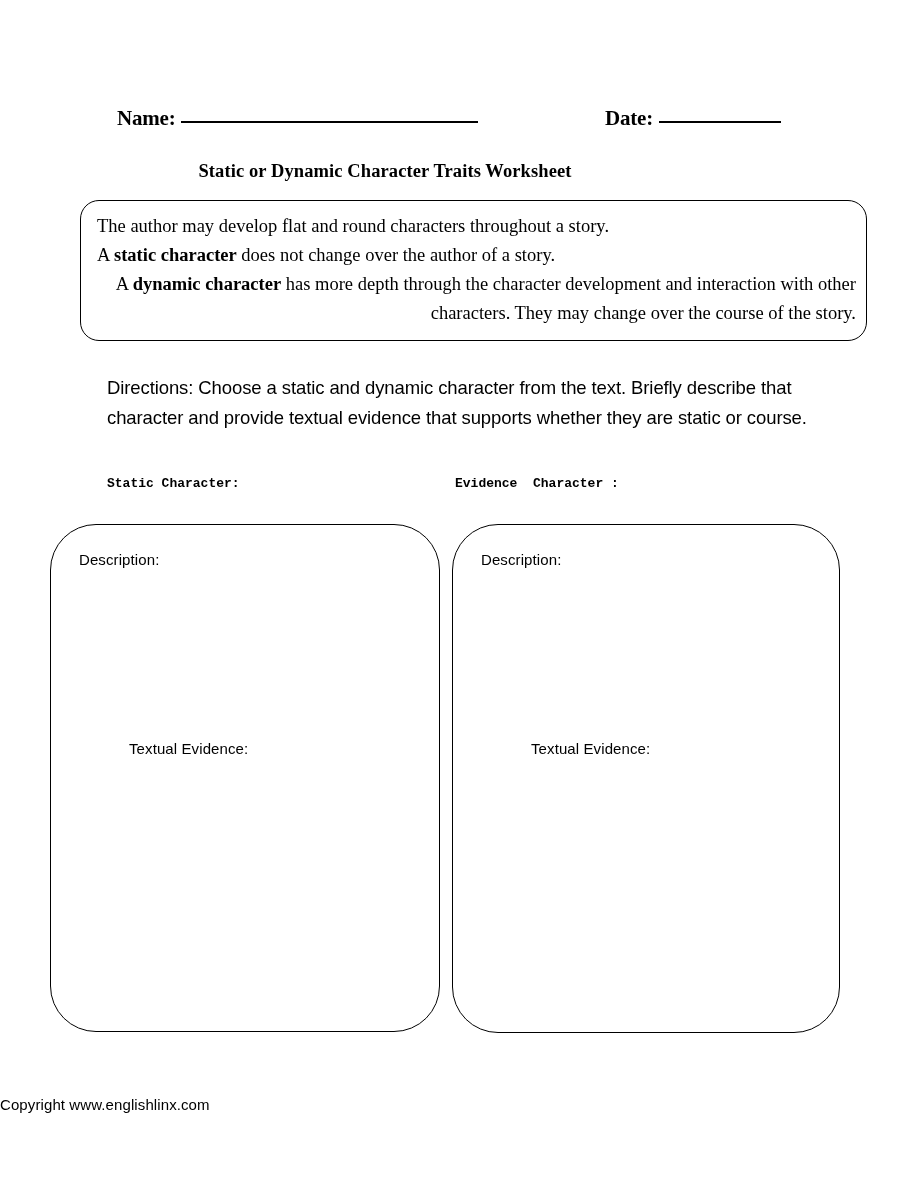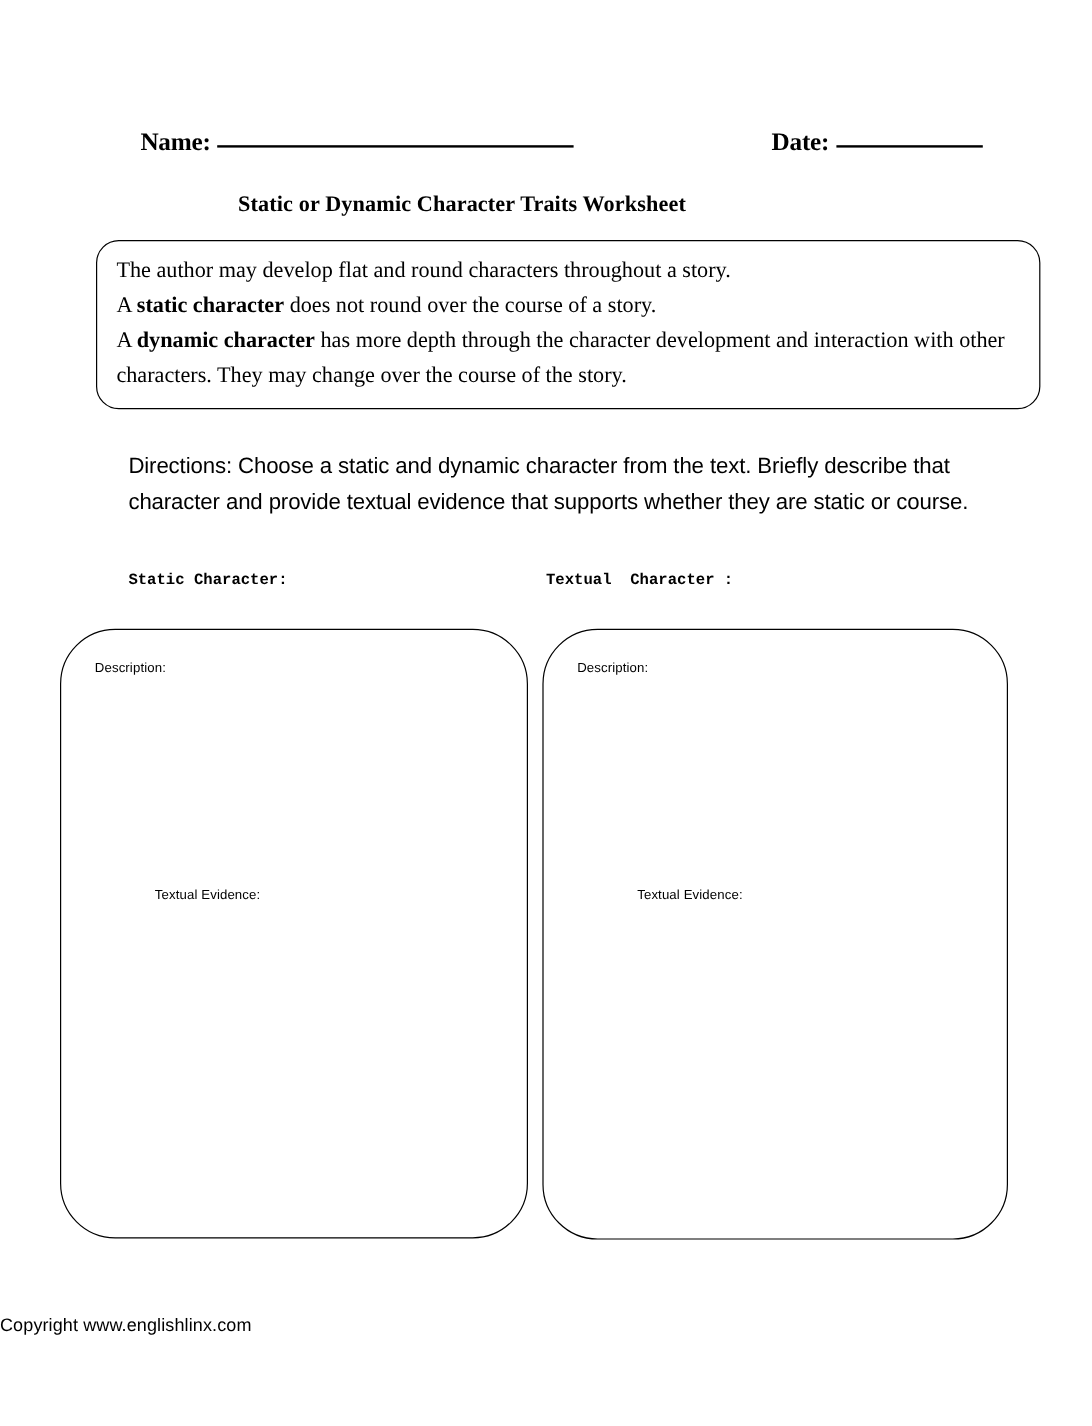--- a/index.html
+++ b/index.html
@@ -46,21 +46,21 @@
   .field-rule {
     display: inline-block;
     border-bottom: 2.4px solid #000;
     height: 0;
     margin-left: 6px;
     position: relative;
     top: -2px;
   }
   .field-name  { left: 117px; top: 0; }
   .field-name .field-rule  { width: 297px; }
-  .field-date  { left: 605px; top: 0; margin-left: 38px; }
+  .field-date  { left: 605px; top: 0; }
   .field-date .field-rule  { width: 122px; }
 
   
   .worksheet-title {
     position: absolute;
     left: 0;
     top: 161px;
     width: 770px;
     text-align: center;
     font-family: "Liberation Serif", serif;
@@ -83,21 +83,21 @@
   .definition-text {
     position: absolute;
     left: 16px;
     top: 11px;
     right: 10px;
     font-family: "Liberation Serif", serif;
     font-size: 18.5px;
     line-height: 29px;
   }
   .definition-text .line { white-space: nowrap; }
-  .definition-text .line.wrap { white-space: normal; }
+  .definition-text .line.wrap { white-space: normal; text-align: right; }
   .definition-text b { font-weight: bold; }
 
   
   .directions {
     position: absolute;
     left: 107px;
     top: 373px;
     width: 700px;
     font-family: "Liberation Sans Narrow", "Liberation Sans", sans-serif;
     font-size: 18.5px;
@@ -123,21 +123,21 @@
     border-radius: 46px;
     box-sizing: border-box;
     background: #ffffff;
   }
   .answer-box-static  { left: 50px;  top: 524px; width: 390px; height: 508px; }
   .answer-box-dynamic { left: 452px; top: 524px; width: 388px; height: 509px; }
 
   .box-label {
     position: absolute;
     font-family: "Liberation Sans Narrow", "Liberation Sans", sans-serif;
-    font-size: 11px;
+    font-size: 15px;
     letter-spacing: 0.1px;
     white-space: nowrap;
   }
   .label-description {
     left: 28px;
     top: 26px;
   }
   .label-evidence {
     left: 30px;
     top: 215px;
@@ -171,29 +171,29 @@
       <span class="field-label">Date:</span>
       <span class="field-rule"></span>
     </div>
   </div>
 
   <div class="worksheet-title">Static or Dynamic Character Traits Worksheet</div>
 
   <div class="definition-box">
     <div class="definition-text">
       <div class="line">The author may develop flat and round characters throughout a story.</div>
-      <div class="line"><span>A </span><b>static character</b><span> does not round over the course of a story.</span></div>
+      <div class="line"><span>A </span><b>static character</b><span> does not change over the author of a story.</span></div>
       <div class="line wrap"><span>A </span><b>dynamic character</b><span> has more depth through the character development and interaction with other characters. They may change over the course of the story.</span></div>
     </div>
   </div>
 
   <div class="directions">Directions: Choose a static and dynamic character from the text. Briefly describe that character and provide textual evidence that supports whether they are static or course.</div>
 
   <div class="col-heading col-heading-static">Static Character:</div>
-  <div class="col-heading col-heading-dynamic">Textual  Character :</div>
+  <div class="col-heading col-heading-dynamic">Evidence  Character :</div>
 
   <div class="answer-box answer-box-static">
     <div class="box-label label-description">Description:</div>
     <div class="box-label label-evidence">Textual Evidence:</div>
   </div>
 
   <div class="answer-box answer-box-dynamic">
     <div class="box-label label-description">Description:</div>
     <div class="box-label label-evidence">Textual Evidence:</div>
   </div>

